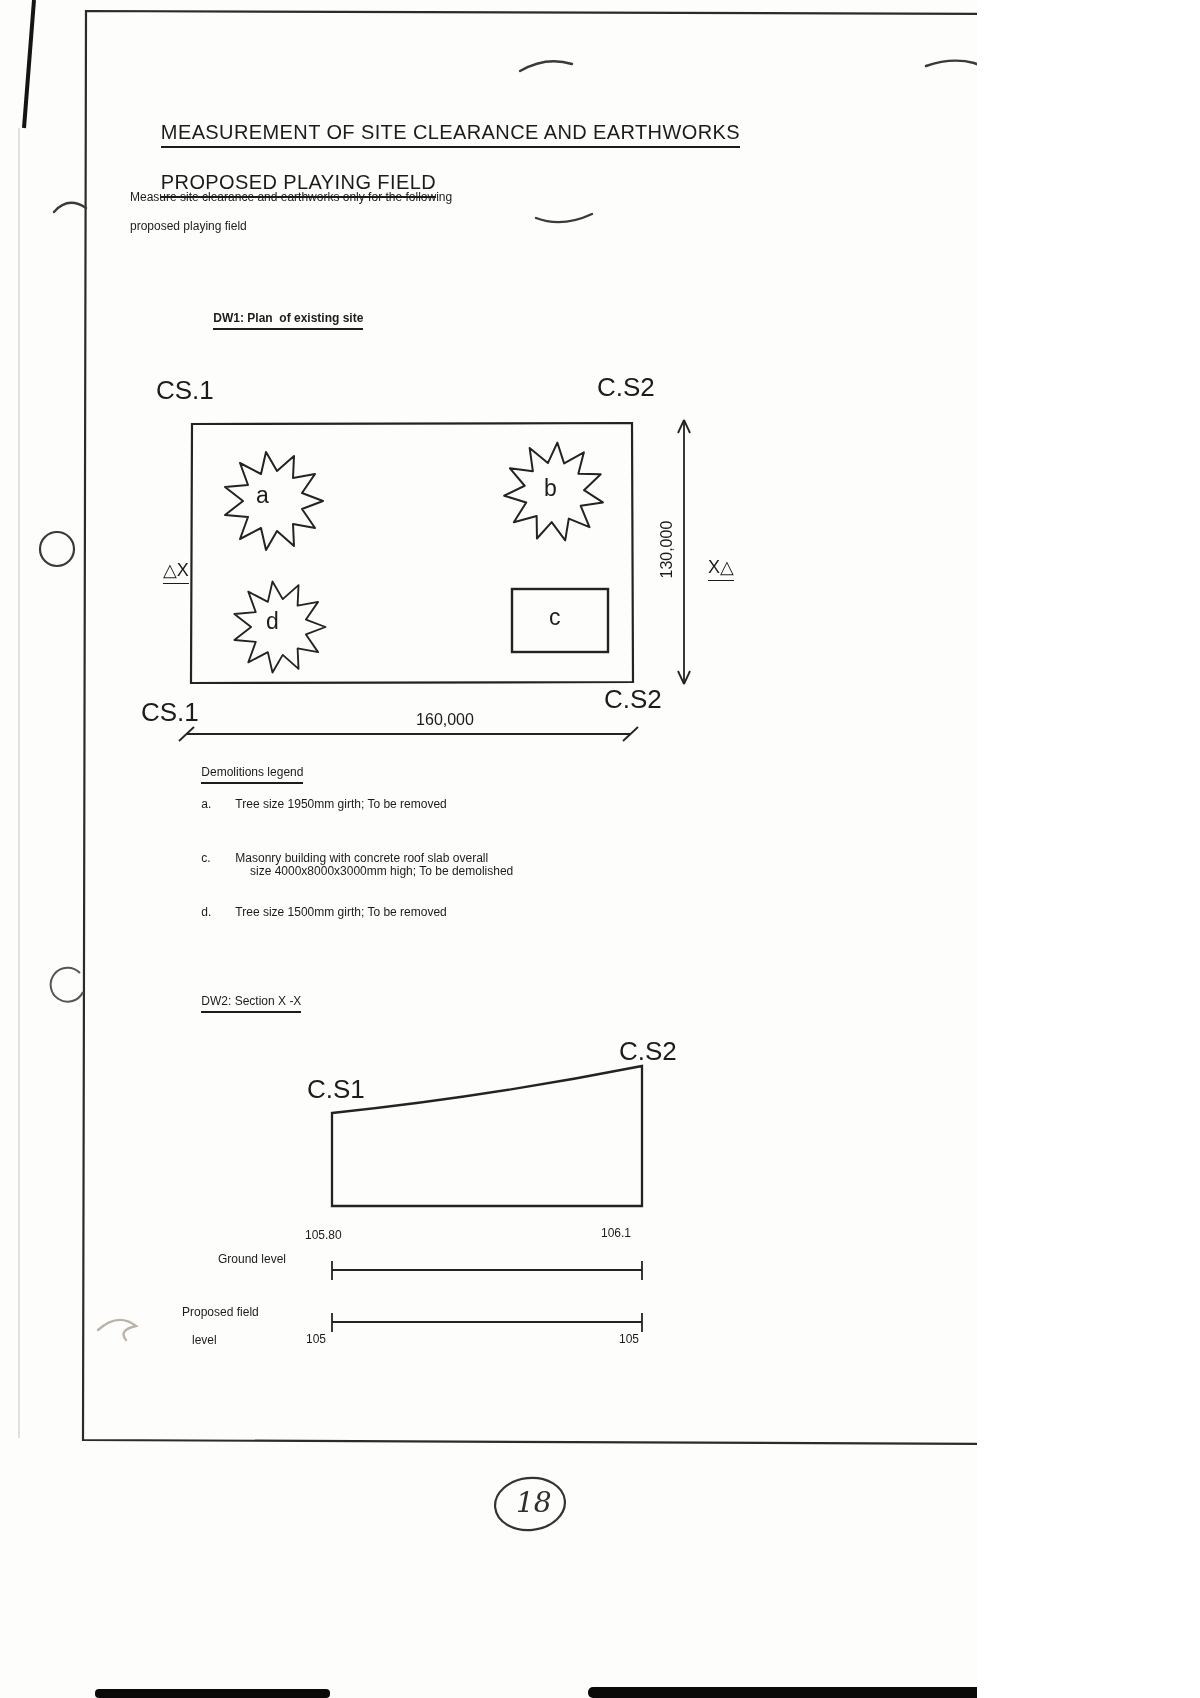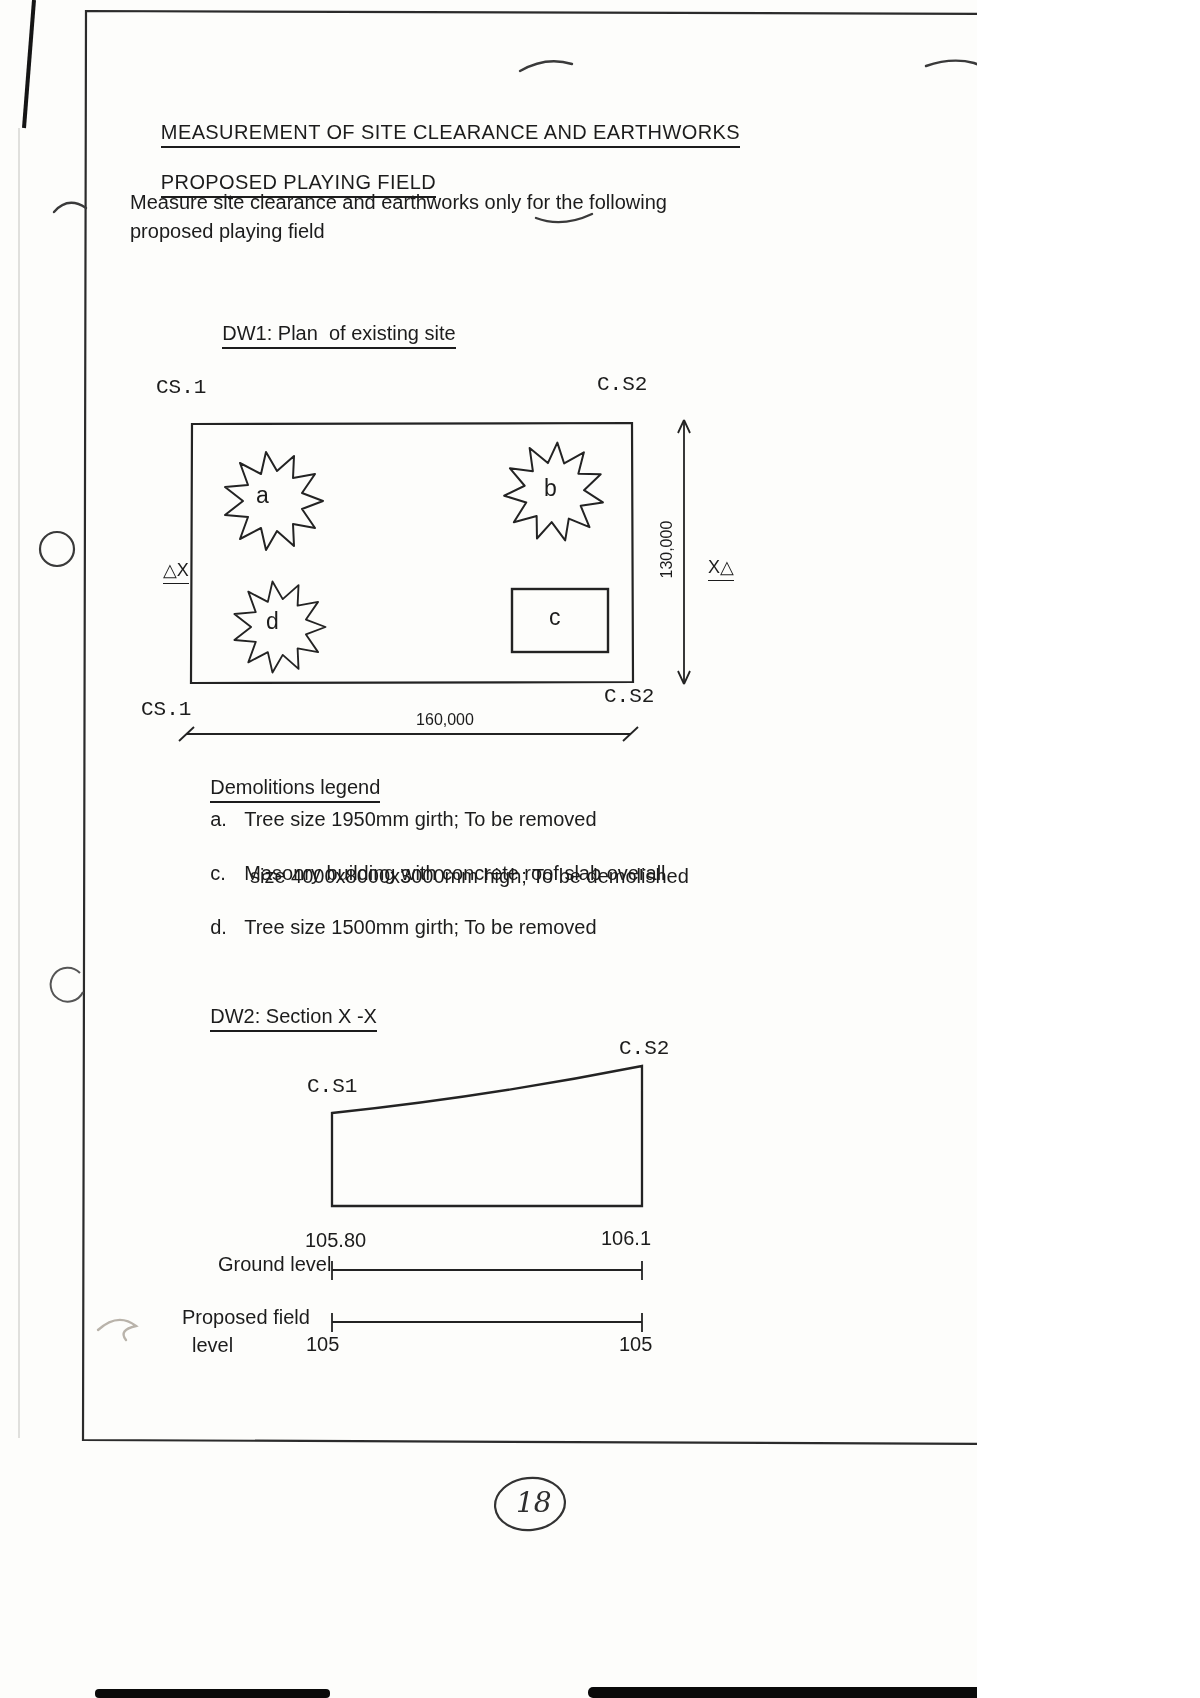--- a/index.html
+++ b/index.html
@@ -8,22 +8,22 @@
     width:977px; height:1698px;
     background:#fdfdfb;
     overflow:hidden;
     font-family:"Liberation Sans", sans-serif;
     color:#1c1c1c;
   }
   svg.linework { position:absolute; left:0; top:0; z-index:1; }
   .abs { position:absolute; white-space:pre; z-index:2; line-height:1.2; }
   .u { border-bottom:2px solid #1c1c1c; padding-bottom:2px; display:inline-block; }
   .t-title { font-size:20px; letter-spacing:.4px; }
-  .t-body  { font-size:20px; }
-  .t-label { font-size:21px;font-family:Liberation Mono, monospace; }
+  .t-body  { font-size:12px; }
+  .t-label { font-size:26px; }
   .t-dim   { font-size:16px; }
   .t-feat  { font-size:23px; }
   .t-marker{ font-size:18px; }
   .legend-key { display:inline-block; width:34px; }
   .rot90 { transform:rotate(-90deg); text-align:center; }
   .pagenum { font-size:28px; font-style:italic; font-family:"DejaVu Serif", serif; color:#2e2e2e; }
 </style>
 </head>
 <body>
 
@@ -99,21 +99,21 @@
 
   <div class="abs t-title" style="left:137px; top:96px;">
     <span class="u">MEASUREMENT OF SITE CLEARANCE AND EARTHWORKS</span>
   </div>
   <div class="abs t-title" style="left:137px; top:146px;">
     <span class="u">PROPOSED PLAYING FIELD</span>
   </div>
   <div class="abs t-body" style="left:130px; top:190px;">Measure site clearance and earthworks only for the following</div>
   <div class="abs t-body" style="left:130px; top:219px;">proposed playing field</div>
 
-  <div class="abs t-body" style="left:200px; top:297px;">
+  <div class="abs t-body" style="left:200px; top:297px;font-weight:bold;">
     <span class="u">DW1: Plan  of existing site</span>
   </div>
   <div class="abs t-label" style="left:156px; top:375px;">CS.1</div>
   <div class="abs t-label" style="left:597px; top:372px;">C.S2</div>
   <div class="abs t-label" style="left:141px; top:697px;">CS.1</div>
   <div class="abs t-label" style="left:604px; top:684px;">C.S2</div>
   <div class="abs t-marker" style="left:143px; top:538px;">
     <span class="u" style="border-bottom-width:1.5px;">△X</span>
   </div>
   <div class="abs t-marker" style="left:688px; top:535px;">

